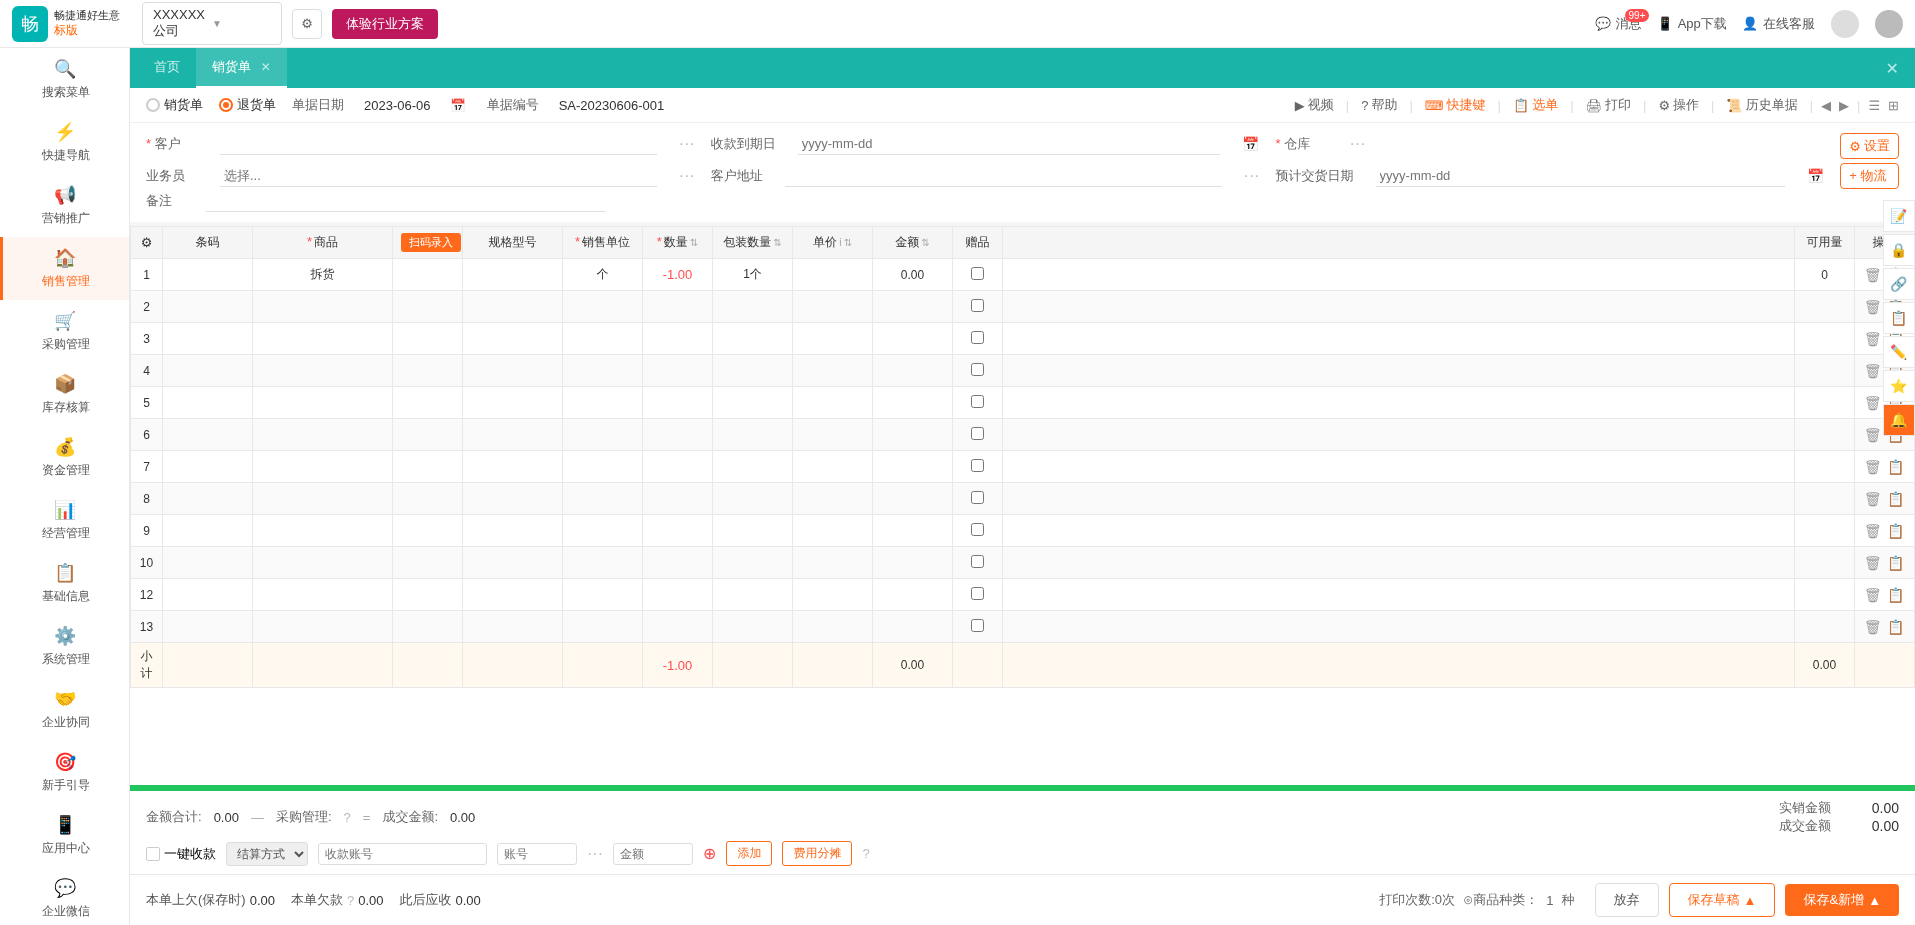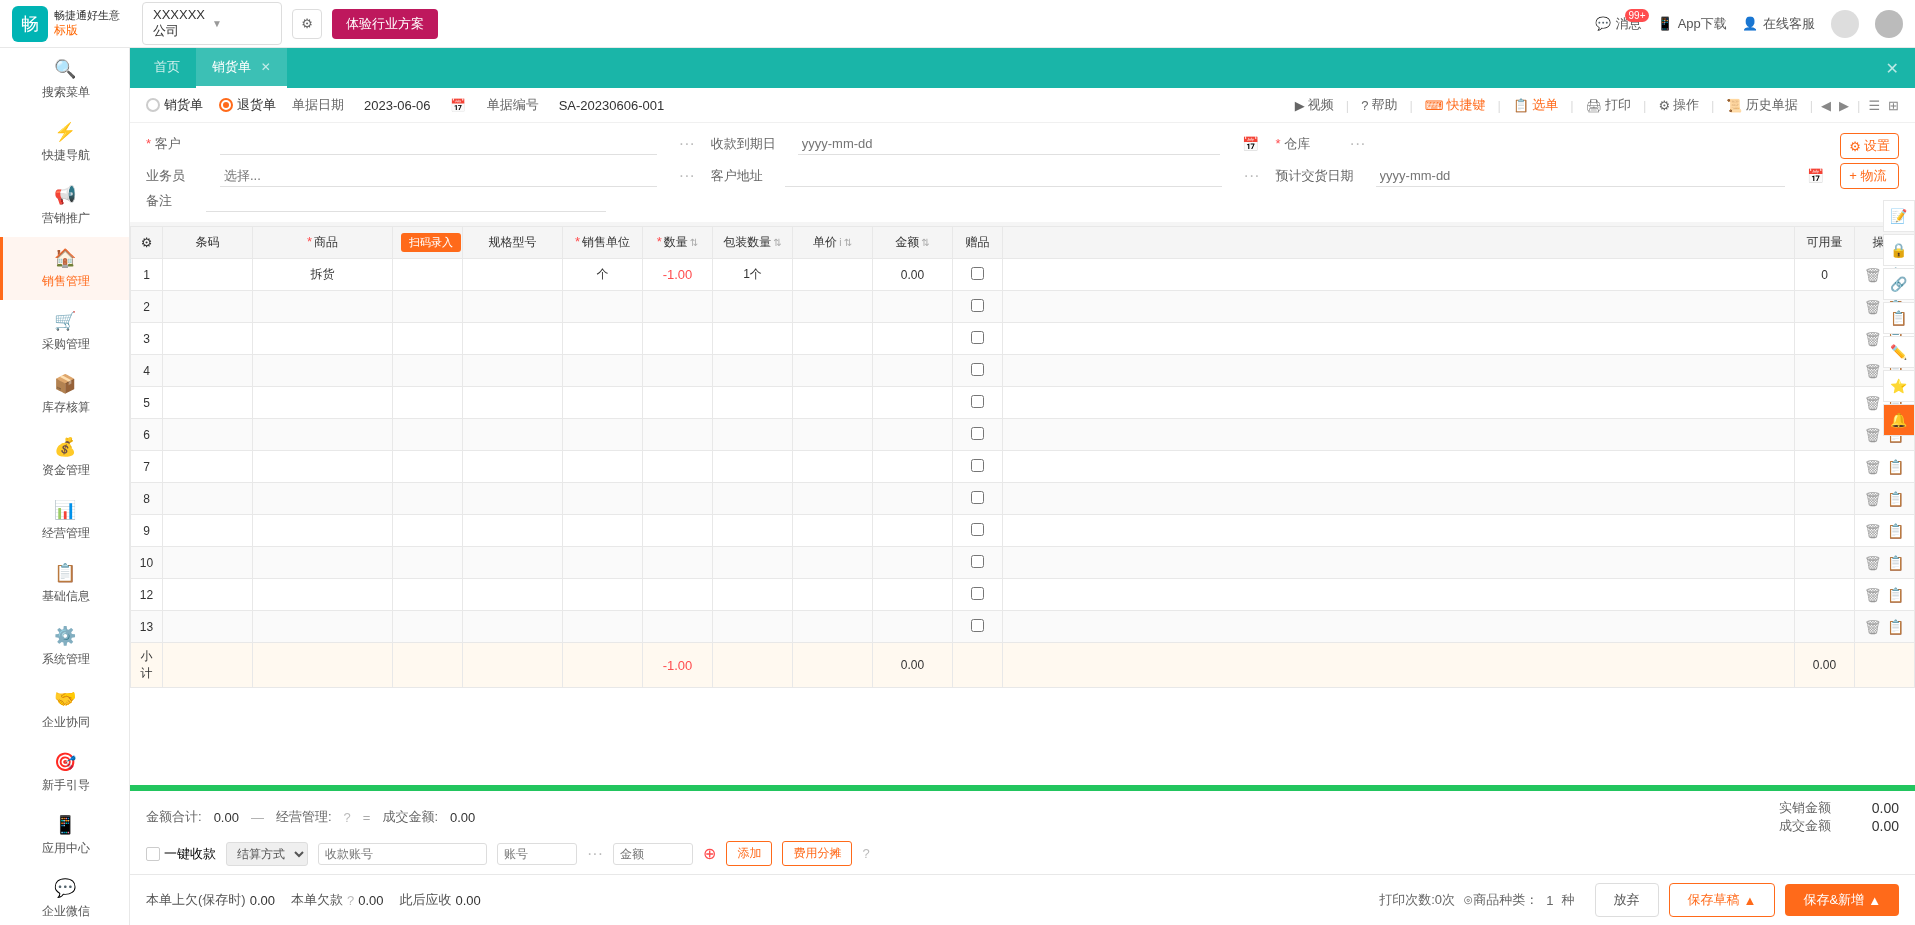--- a/index.html
+++ b/index.html
@@ -1064,21 +1064,21 @@
             </tr>
           </tbody>
         </table>
       </div>
 
       <div class="footer-summary">
         <div class="summary-row">
           <span class="summary-label">金额合计:</span>
           <span class="summary-value">0.00</span>
           <span class="summary-dash">—</span>
-          <span class="summary-label">经营管理:</span>
+          <span class="summary-label">采购管理:</span>
           <span class="help-icon">?</span>
           <span style="color:#aaa;">=</span>
           <span class="summary-label">成交金额:</span>
           <span class="summary-value">0.00</span>
           <div style="margin-left:auto;display:flex;gap:12px;align-items:flex-end;">
             <div class="totals-right">
               <div class="totals-right-row">
                 <span class="totals-right-label">实销金额</span>
                 <span class="totals-right-value">0.00</span>
               </div>

